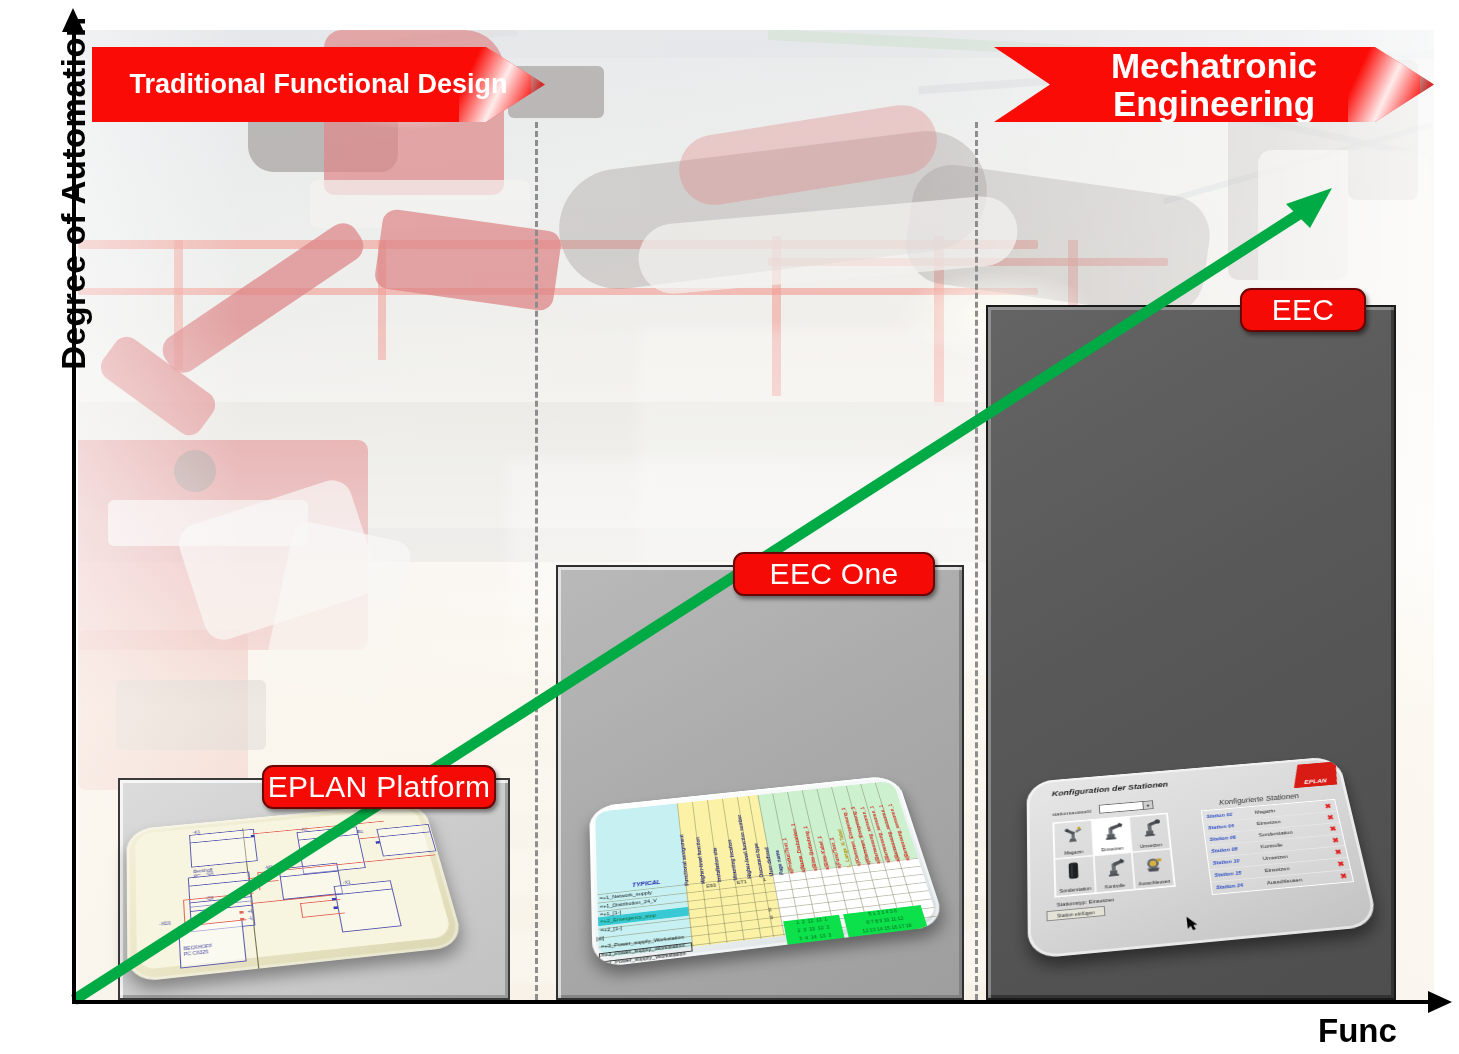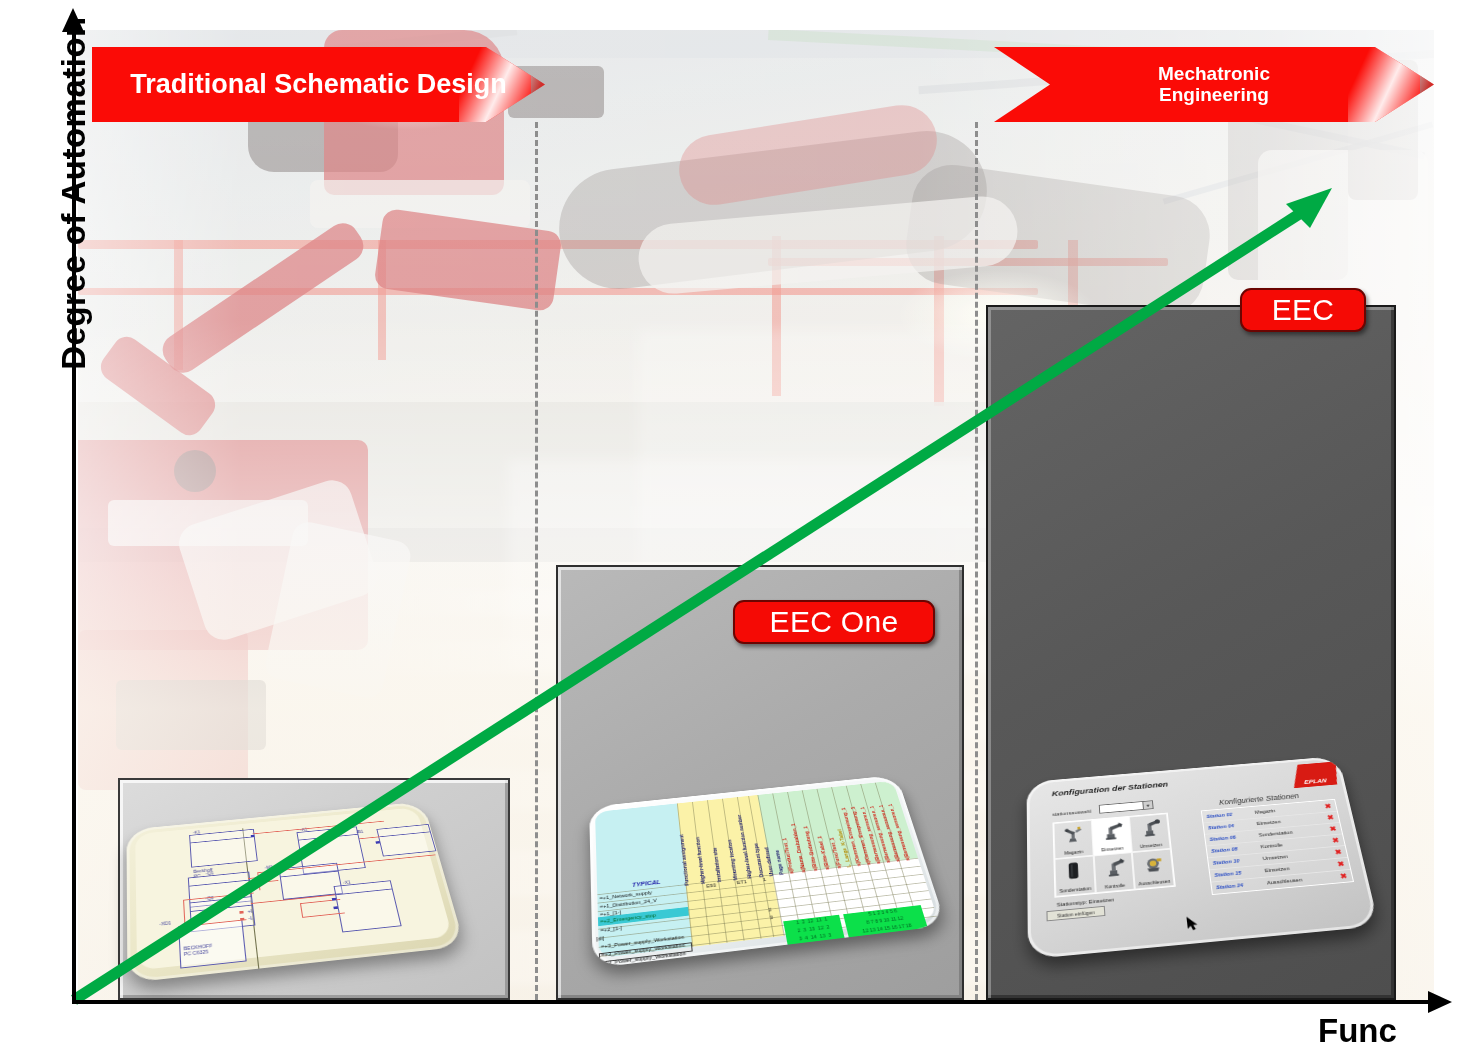--- a/index.html
+++ b/index.html
@@ -43,21 +43,21 @@
   #banner{position:absolute;left:92px;top:47px;height:75px;width:1342px;}
   .chev{position:absolute;top:0;height:75px;background:#fb0b06;color:#fff;
         display:flex;align-items:center;justify-content:center;text-align:center;
         font-weight:bold;line-height:1.07;}
   .chev .txt{position:relative;z-index:3;padding:0 14px;}
   .chev.c1{left:0;width:453px;
       clip-path:polygon(0 0, 394px 0, 453px 50%, 394px 100%, 0 100%);font-size:27px;}
   .chev.c2{left:460px;width:435px;
       clip-path:polygon(0 0, 376px 0, 435px 50%, 376px 100%, 0 100%, 56px 50%);font-size:27px;}
   .chev.c3{left:902px;width:440px;
-      clip-path:polygon(0 0, 381px 0, 440px 50%, 381px 100%, 0 100%, 56px 50%);font-size:19px;}
+      clip-path:polygon(0 0, 381px 0, 440px 50%, 381px 100%, 0 100%, 56px 50%);font-size:35px;}
   .chev .gloss{position:absolute;right:0;top:0;width:86px;height:100%;z-index:1;
       background:linear-gradient(115deg,rgba(255,255,255,0) 18%,rgba(255,255,255,.92) 50%,rgba(255,255,255,0) 82%);}
   .chev .shadowtail{position:absolute;right:-12px;top:0;width:26px;height:100%;
       background:linear-gradient(to right,rgba(120,120,120,.55),rgba(120,120,120,0));}
 
   
   .panel{position:absolute;box-sizing:border-box;}
   #panel-1{left:118px;top:778px;width:392px;height:222px;
     background:linear-gradient(150deg,#dcdcdc,#cfcfcf 40%,#c2c2c2 100%);
     border:2px solid #3a3a3a;
@@ -70,21 +70,21 @@
     background:linear-gradient(150deg,#646464,#585858 45%,#4e4e4e 100%);
     border:2px solid #1a1a1a;
     box-shadow:inset 3px 3px 0 rgba(200,200,200,.45), inset -3px -3px 0 rgba(30,30,30,.55);}
 
   
   .callout{position:absolute;background:#f50a05;color:#fff;border:2px solid #6b0502;
     border-radius:11px;display:flex;align-items:center;justify-content:center;
     font-size:30px;letter-spacing:.3px;
     box-shadow:2px 3px 4px rgba(0,0,0,.45);}
   #callout-eplan{left:262px;top:765px;width:230px;height:40px;}
-  #callout-eecone{left:733px;top:552px;width:198px;height:40px;margin-top:48px;}
+  #callout-eecone{left:733px;top:552px;width:198px;height:40px;}
   #callout-eec{left:1240px;top:288px;width:122px;height:40px;}
 
   
   .card3d{position:absolute;border-radius:28px;overflow:hidden;}
 
   
   #card1{left:128px;top:795px;width:318px;height:180px;
      transform:perspective(760px) rotateX(34deg) rotateZ(-7deg);
      background:linear-gradient(160deg,#f3f0d9,#ebe7c8 55%,#dcd7b2 100%);
      box-shadow:0 10px 16px rgba(0,0,0,.35), inset 0 0 0 3px rgba(255,255,255,.35);}
@@ -499,37 +499,38 @@
       </div>
     </div>
 
     <svg style="position:absolute;left:150px;top:176px;width:12px;height:16px;" viewBox="0 0 12 16">
       <path d="M1 0 L1 13 L4 10 L6 15 L8.5 14 L6.5 9.5 L10.5 9.5 Z" fill="#000"></path>
     </svg>
   </div>
 
   <div id="banner">
     <div class="chev c1">
-      <span class="txt">Traditional Schematic Design</span>
+      <span class="txt">Traditional Functional Design</span>
       <span class="gloss"></span>
       <span class="shadowtail"></span>
     </div>
     <div class="chev c3">
       <span class="txt" style="white-space:pre-line">Mechatronic
 Engineering</span>
       <span class="gloss"></span>
       <span class="shadowtail"></span>
     </div>
   </div>
 
   <svg id="trend">
     <line x1="74" y1="1000" x2="1318" y2="202" stroke="#00aa44" stroke-width="11" stroke-linecap="butt"></line>
     <polygon points="1332,188 1286,204 1310,228" fill="#00aa44"></polygon>
   </svg>
 
+  <div class="callout" id="callout-eplan">EPLAN Platform</div>
   <div class="callout" id="callout-eecone">EEC One</div>
   <div class="callout" id="callout-eec">EEC</div>
 
   <div class="axis-line" id="y-axis"></div>
   <div class="axis-line" id="x-axis"></div>
   <div class="arrowhead" id="y-arrow"></div>
   <div class="arrowhead" id="x-arrow"></div>
   <div id="y-axis-label">Degree  of  Automation</div>
   <div id="x-axis-label">Func</div>
 

